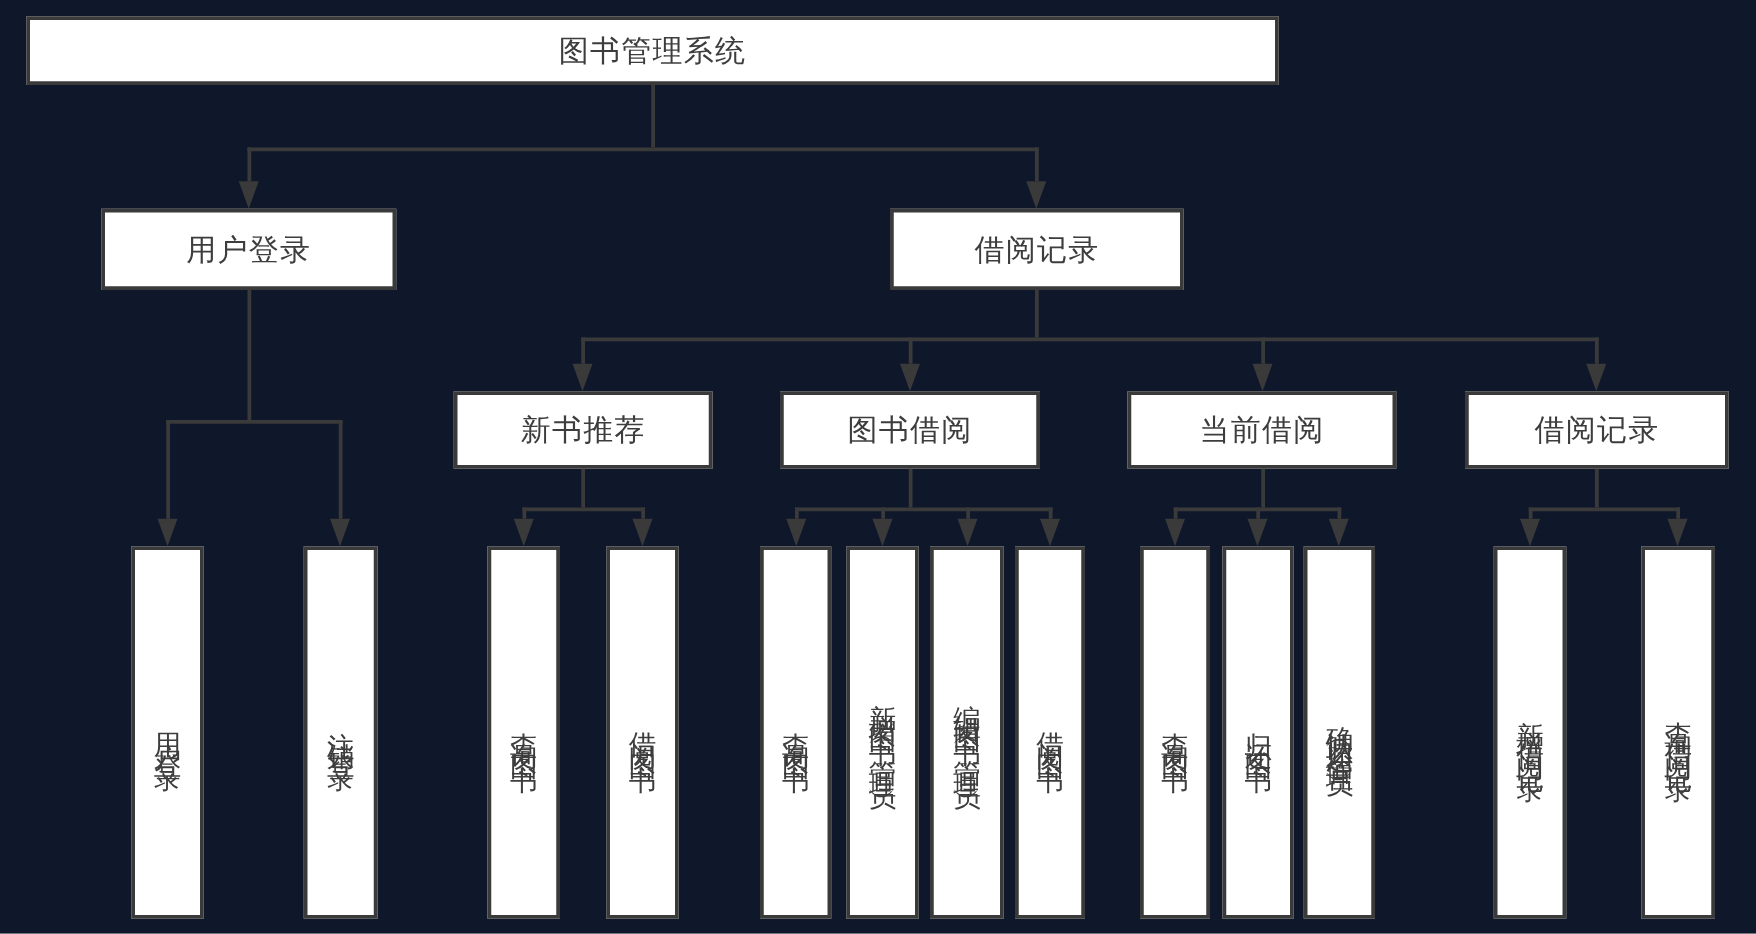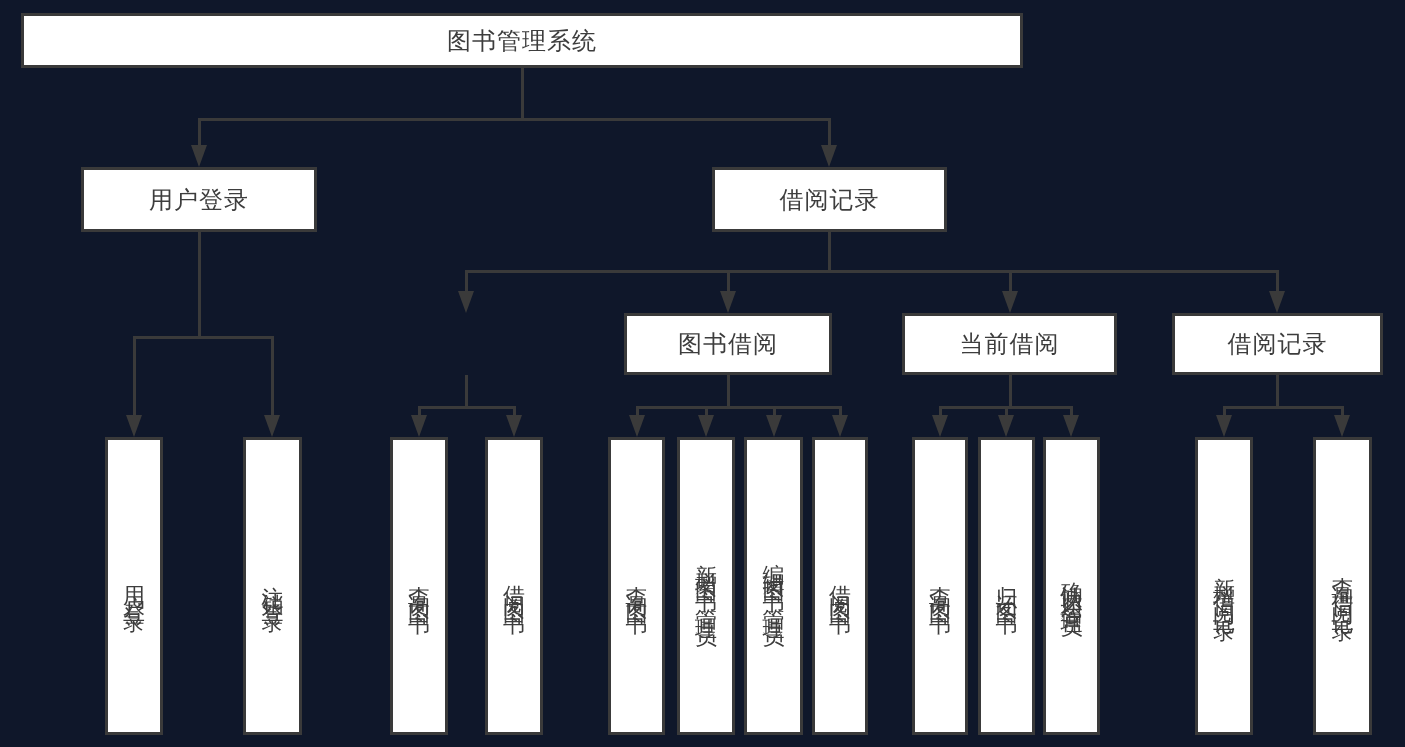--- a/index.html
+++ b/index.html
@@ -95,20 +95,23 @@
   <div class="hline" style="left:465px;top:270px;width:814px;"></div>
   <div class="vline" style="left:465px;top:270px;height:21px;"></div>
   <div class="vline" style="left:727px;top:270px;height:21px;"></div>
   <div class="vline" style="left:1009px;top:270px;height:21px;"></div>
   <div class="vline" style="left:1276px;top:270px;height:21px;"></div>
   <div class="arrow" style="left:458px;top:291px;"></div>
   <div class="arrow" style="left:720px;top:291px;"></div>
   <div class="arrow" style="left:1002px;top:291px;"></div>
   <div class="arrow" style="left:1269px;top:291px;"></div>
 
+  <div class="box h" style="left:363px;top:313px;width:207px;height:62px;">
+    <span>新书推荐</span>
+  </div>
   <div class="box h" style="left:624px;top:313px;width:208px;height:62px;">
     <span>图书借阅</span>
   </div>
   <div class="box h" style="left:902px;top:313px;width:215px;height:62px;">
     <span>当前借阅</span>
   </div>
   <div class="box h" style="left:1172px;top:313px;width:211px;height:62px;">
     <span>借阅记录</span>
   </div>
 

